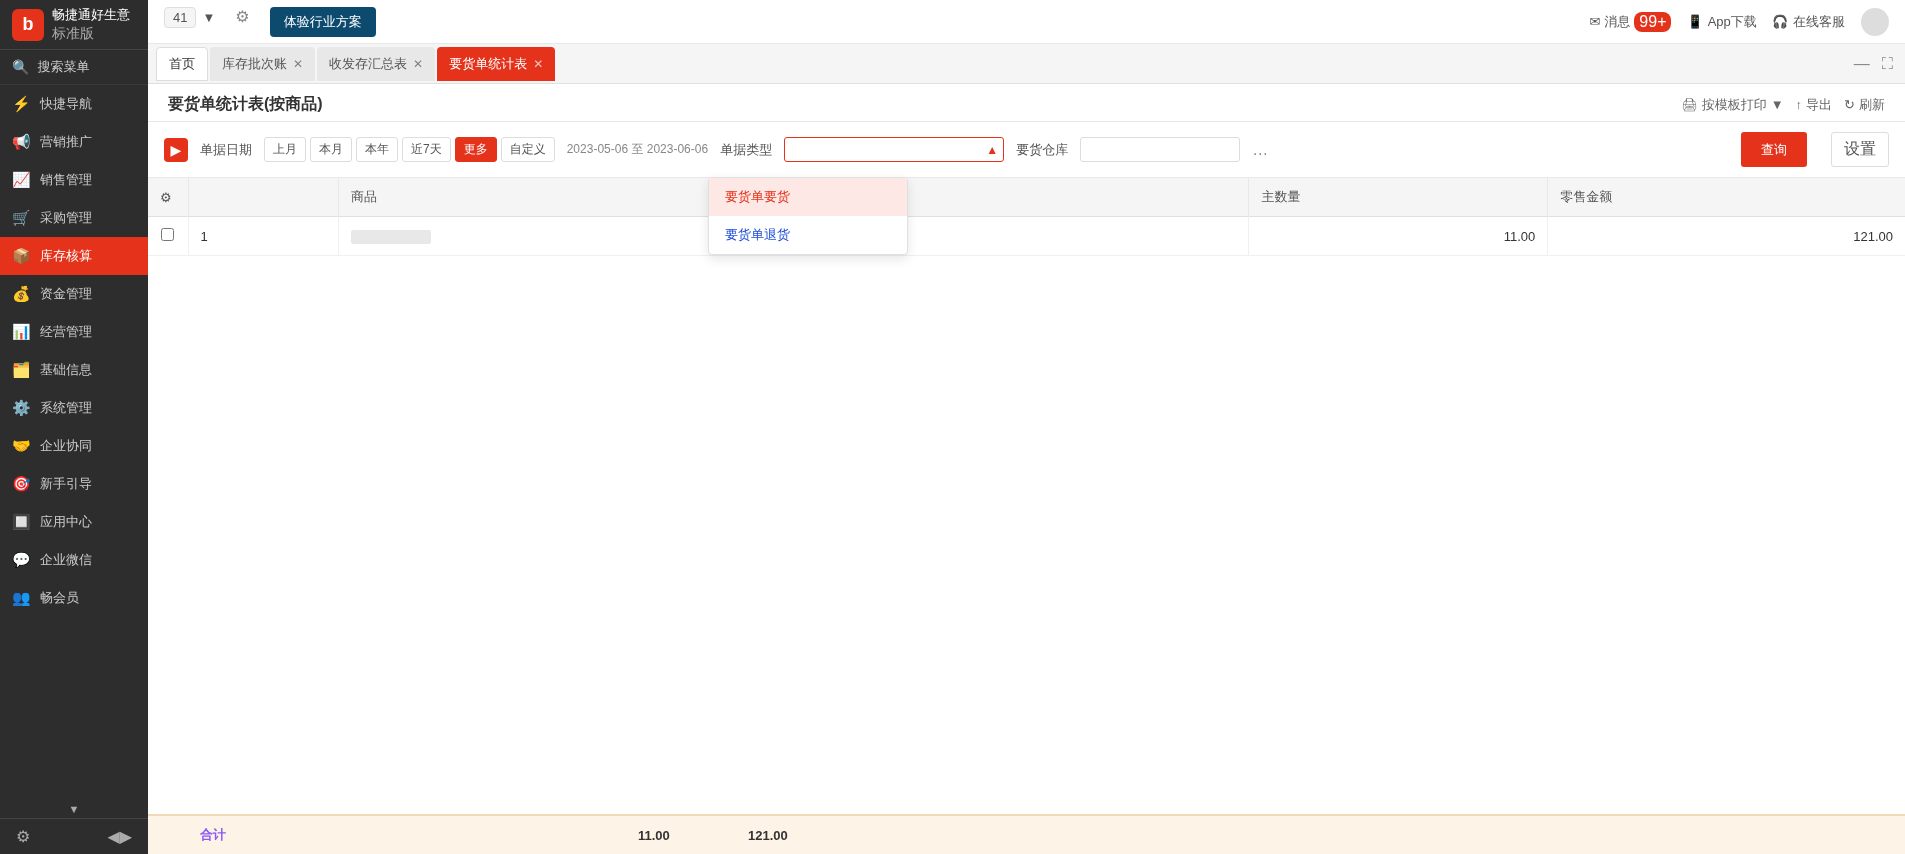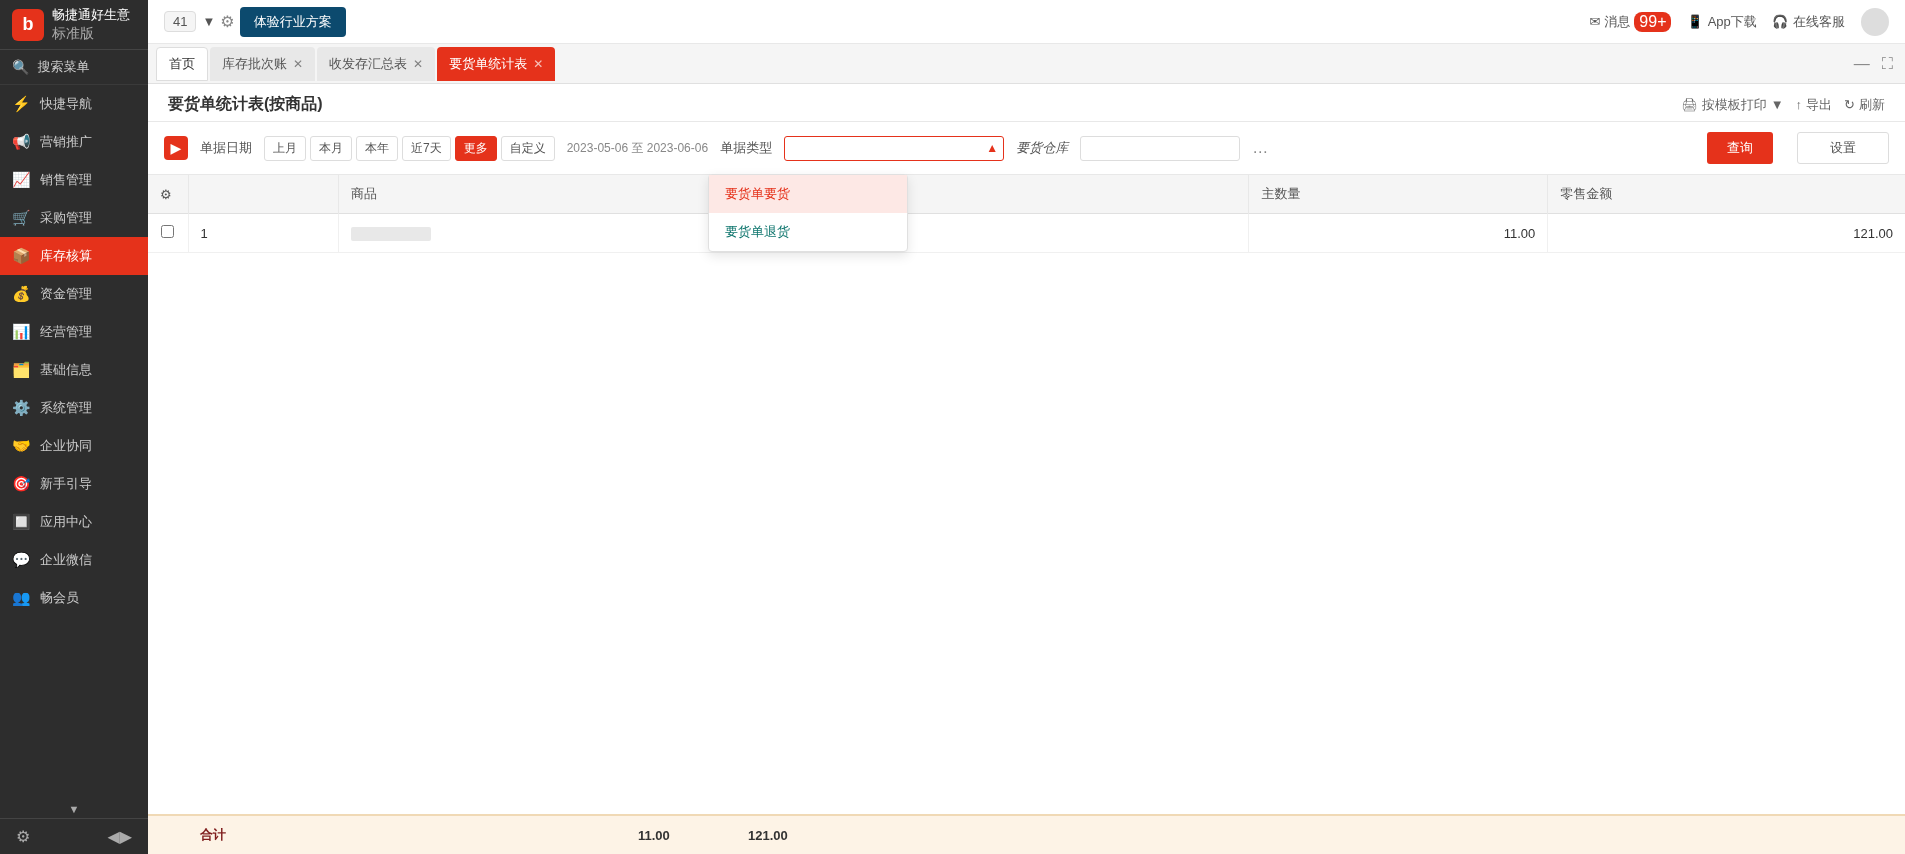--- a/index.html
+++ b/index.html
@@ -86,22 +86,22 @@
       background: #fff;
       display: flex;
       align-items: center;
       padding: 0 16px;
       border-bottom: 1px solid #e8e8e8;
       justify-content: space-between;
       flex-shrink: 0;
     }
     .topbar-left {
       display: flex;
-      align-items: center;
-      gap: 5px;
+      align-items: flex-start;
+      gap: 20px;
     }
     .topbar-store {
       display: flex;
       align-items: center;
       gap: 6px;
       color: #555;
       cursor: pointer;
       font-size: 13px;
     }
     .topbar-store-num {
@@ -292,21 +292,21 @@
     }
     .filter-type-arrow {
       position: absolute;
       right: 6px;
       top: 50%;
       transform: translateY(-50%);
       color: #e5321b;
       font-size: 12px;
       cursor: pointer;
     }
-    .filter-warehouse-label { color: #555; font-size: 13px; font-style: italic; }
+    .filter-warehouse-label { color: #555; font-size: 13px; }
     .filter-warehouse-input {
       border: 1px solid #ddd;
       border-radius: 3px;
       padding: 4px 8px;
       font-size: 13px;
       width: 160px;
       color: #999;
     }
     .filter-more { color: #888; font-size: 16px; cursor: pointer; }
     .btn-query {
@@ -316,23 +316,23 @@
       border-radius: 3px;
       padding: 6px 20px;
       cursor: pointer;
       font-size: 13px;
     }
     .btn-settings {
       background: white;
       color: #555;
       border: 1px solid #ddd;
       border-radius: 3px;
-      padding: 6px 32px;
-      cursor: pointer;
-      font-size: 13px;
+      padding: 6px 12px;
+      cursor: pointer;
+      font-size: 16px;
     }
     .filter-actions-right {
       margin-left: auto;
       display: flex;
       gap: 24px;
     }
 
     
     .dropdown {
       position: absolute;
@@ -342,21 +342,21 @@
       border-radius: 4px;
       box-shadow: 0 4px 12px rgba(0,0,0,0.1);
       z-index: 100;
       min-width: 200px;
       left: 560px;
     }
     .dropdown-item {
       padding: 10px 16px;
       cursor: pointer;
       font-size: 13px;
-      color: #0f766e;
+      color: #1d4ed8;
     }
     .dropdown-item.selected { background: #fde8e5; color: #e5321b; }
 
     
     .table-wrapper {
       flex: 1;
       overflow-y: auto;
       background: white;
       margin: 0;
     }
@@ -404,21 +404,21 @@
     .table-footer {
       background: #fdf3e6;
       border-top: 2px solid #f0d9b5;
       display: flex;
       align-items: center;
       padding: 10px 12px;
       font-size: 13px;
       color: #333;
       flex-shrink: 0;
     }
-    .footer-label { margin-left: 40px; color: #7f1d1d; font-weight: bold; }
+    .footer-label { margin-left: 40px; color: #8b5cf6; font-weight: bold; }
     .footer-qty { position: absolute; left: 490px; color: #333; font-weight: bold; }
     .footer-amount { position: absolute; left: 600px; color: #333; font-weight: bold; }
 
     
     .sidebar-up-btn, .sidebar-down-btn {
       display: flex;
       justify-content: center;
       padding: 3px 0;
       cursor: pointer;
       color: #aaa;

